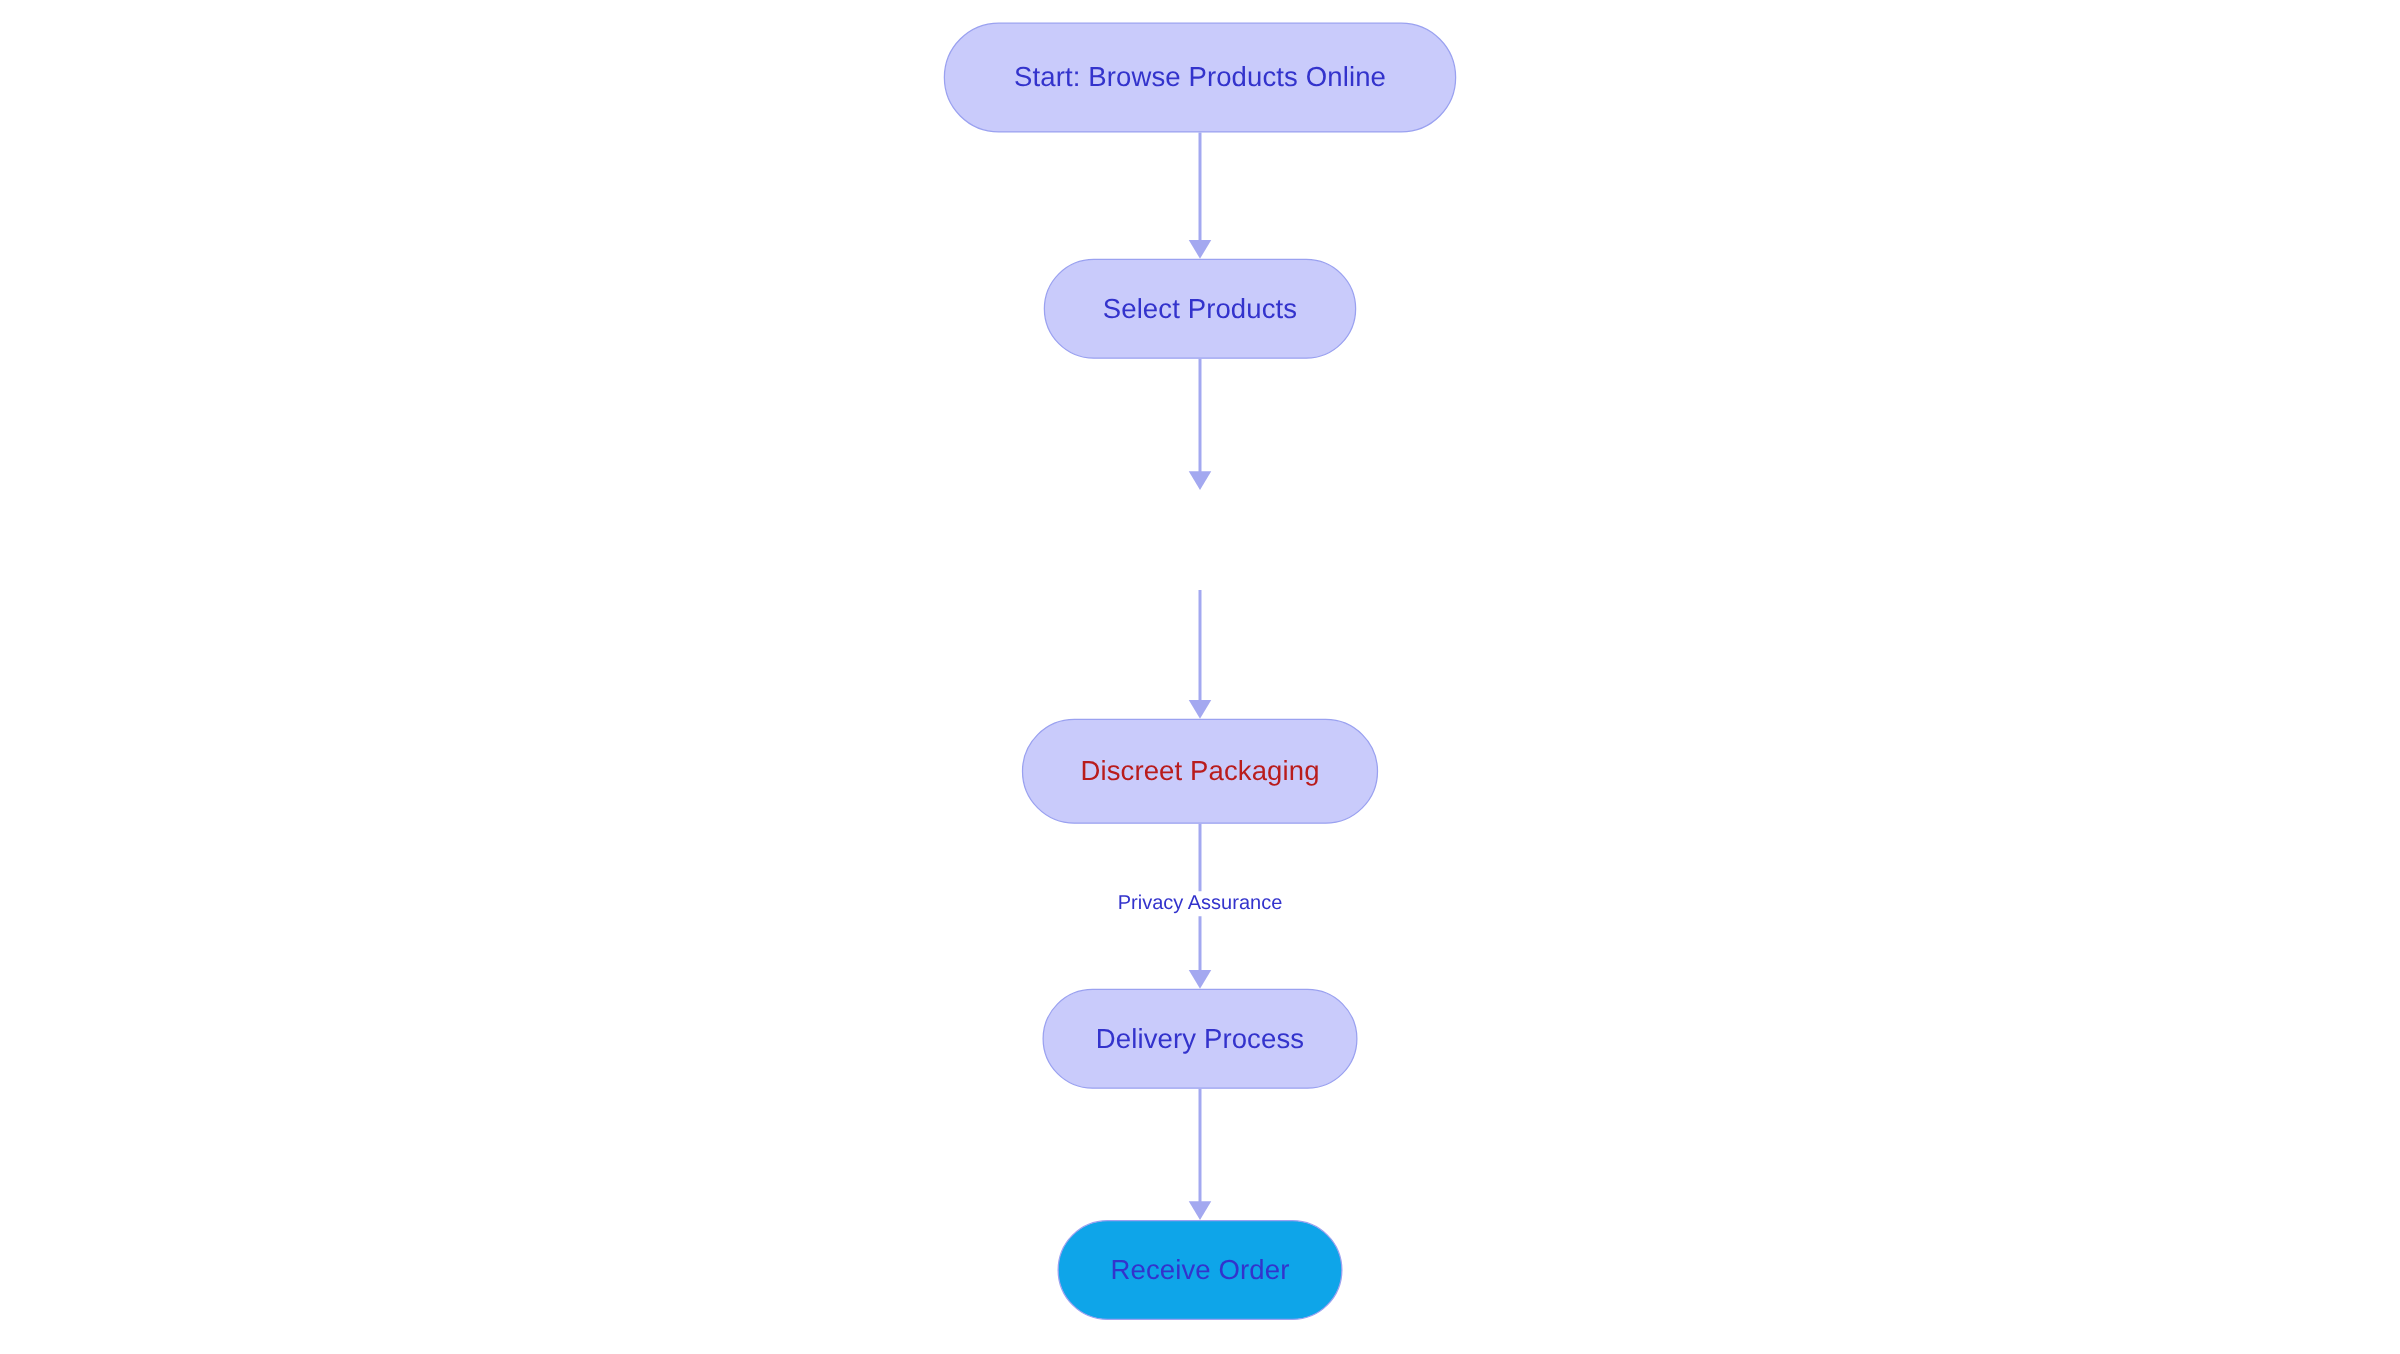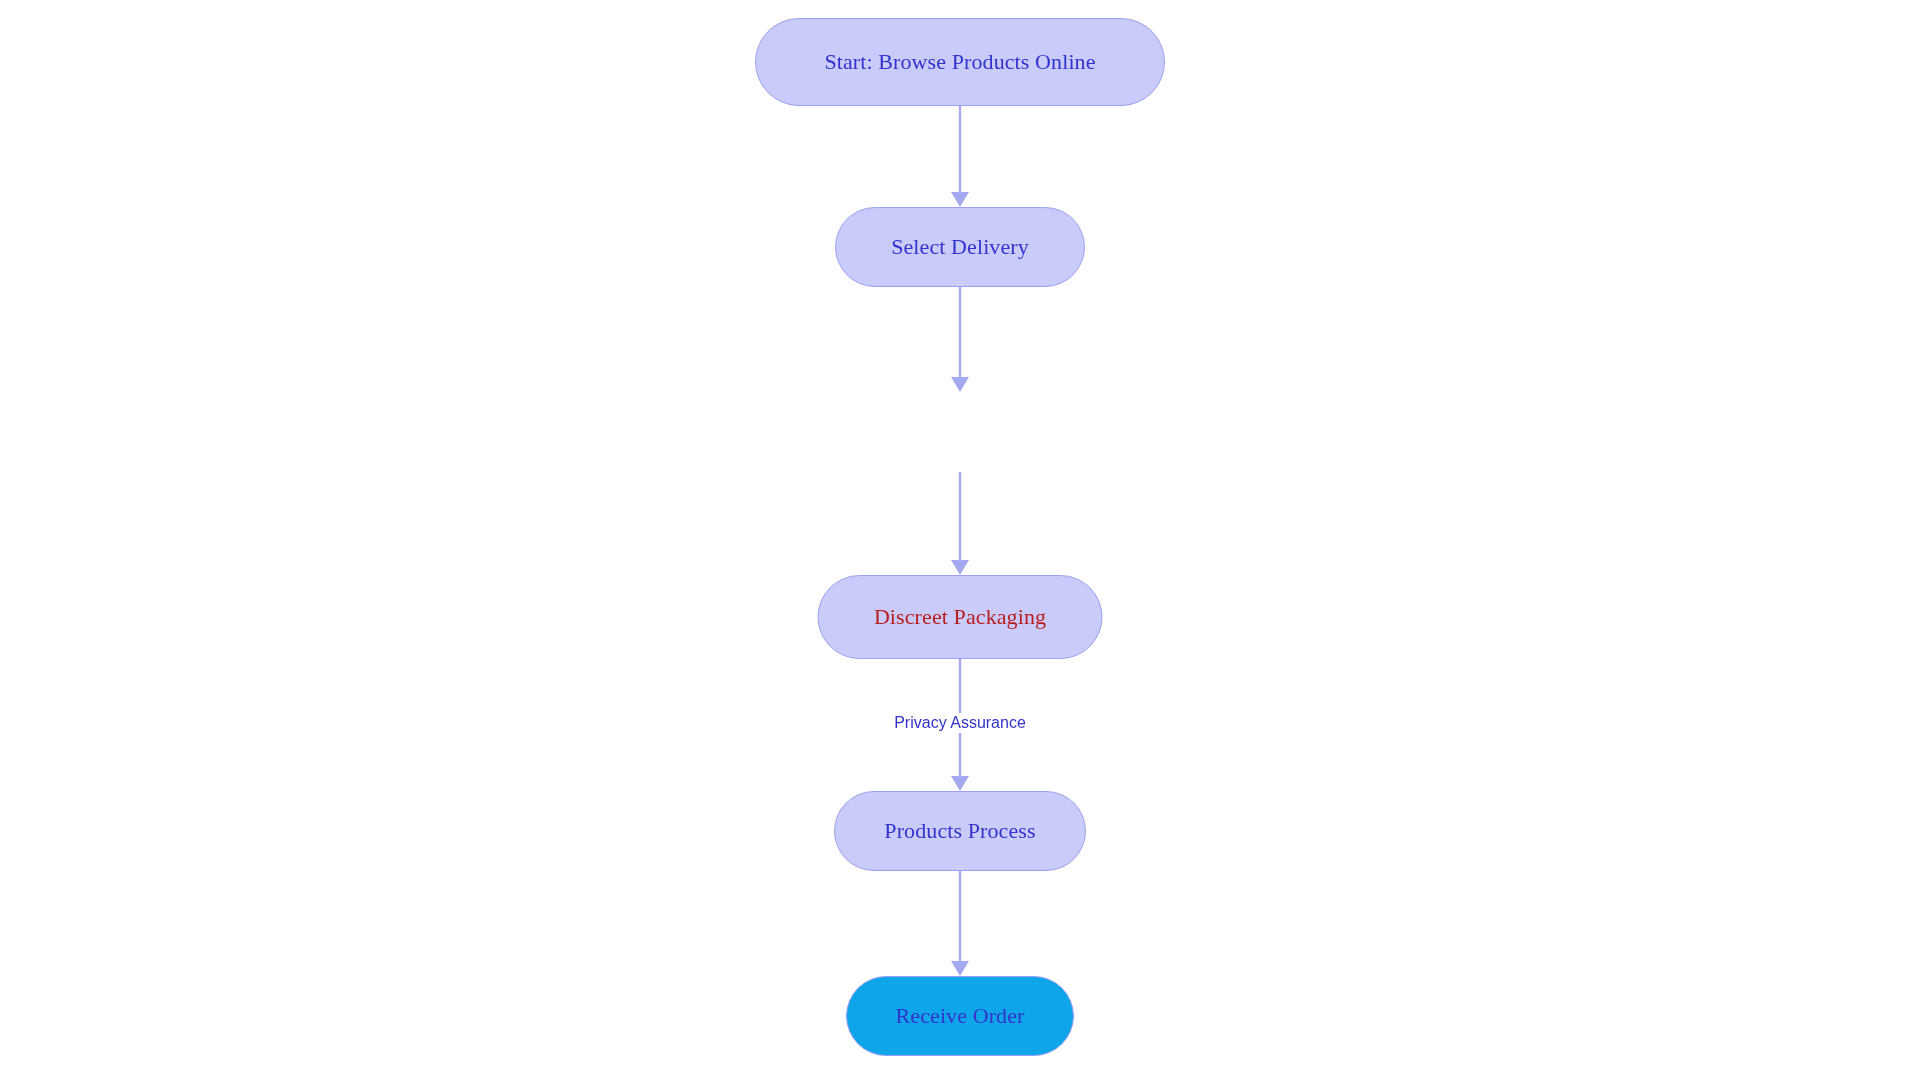--- a/index.html
+++ b/index.html
@@ -33,21 +33,20 @@
   }
 
   
   #node-layer {
     position: absolute;
     left: 0;
     top: 0;
     width: 1844px;
     height: 1083px;
     z-index: 2;
-    font-family: Liberation Serif, serif;
   }
 
   .flow-node {
     position: absolute;
     box-sizing: border-box;
     display: flex;
     align-items: center;
     justify-content: center;
     background: #c9cbfb;
     border: 1.6px solid #9aa1f0;
@@ -104,27 +103,27 @@
         <line x1="960" y1="871" x2="960" y2="962" stroke="#a3a8f0" stroke-width="2.4"></line>
         <polygon points="951,961 969,961 960,976" fill="#a3a8f0"></polygon>
       </g>
     </svg>
 
   <div id="node-layer">
       <div class="flow-node" style="left: 960px; top: 62px; width: 410px; height: 88px; background: rgb(201, 203, 251); border-color: rgb(154, 161, 240);">
         <span class="flow-node-label" style="color: rgb(51, 51, 204);">Start: Browse Products Online</span>
       </div>
       <div class="flow-node" style="left: 960px; top: 247px; width: 250px; height: 80px; background: rgb(201, 203, 251); border-color: rgb(154, 161, 240);">
-        <span class="flow-node-label" style="color: rgb(51, 51, 204);">Select Delivery</span>
+        <span class="flow-node-label" style="color: rgb(51, 51, 204);">Select Products</span>
       </div>
       <div class="flow-node" style="left: 960px; top: 617px; width: 285px; height: 84px; background: rgb(201, 203, 251); border-color: rgb(154, 161, 240);">
         <span class="flow-node-label" style="color: #b91c1c;">Discreet Packaging</span>
       </div>
       <div class="flow-node" style="left: 960px; top: 831px; width: 252px; height: 80px; background: rgb(201, 203, 251); border-color: rgb(154, 161, 240);">
-        <span class="flow-node-label" style="color: rgb(51, 51, 204);">Products Process</span>
+        <span class="flow-node-label" style="color: rgb(51, 51, 204);">Delivery Process</span>
       </div>
       <div class="flow-node" style="left: 960px; top: 1016px; width: 228px; height: 80px; background: #0ea5e9; border-color: rgb(154, 161, 240);">
         <span class="flow-node-label" style="color: rgb(51, 51, 204);">Receive Order</span>
       </div>
     </div>
 
 <div class="edge-label" style="left: 960px; top: 723px; color: rgb(51, 51, 204);">Privacy Assurance</div>
   </div>
 
 </body></html>

